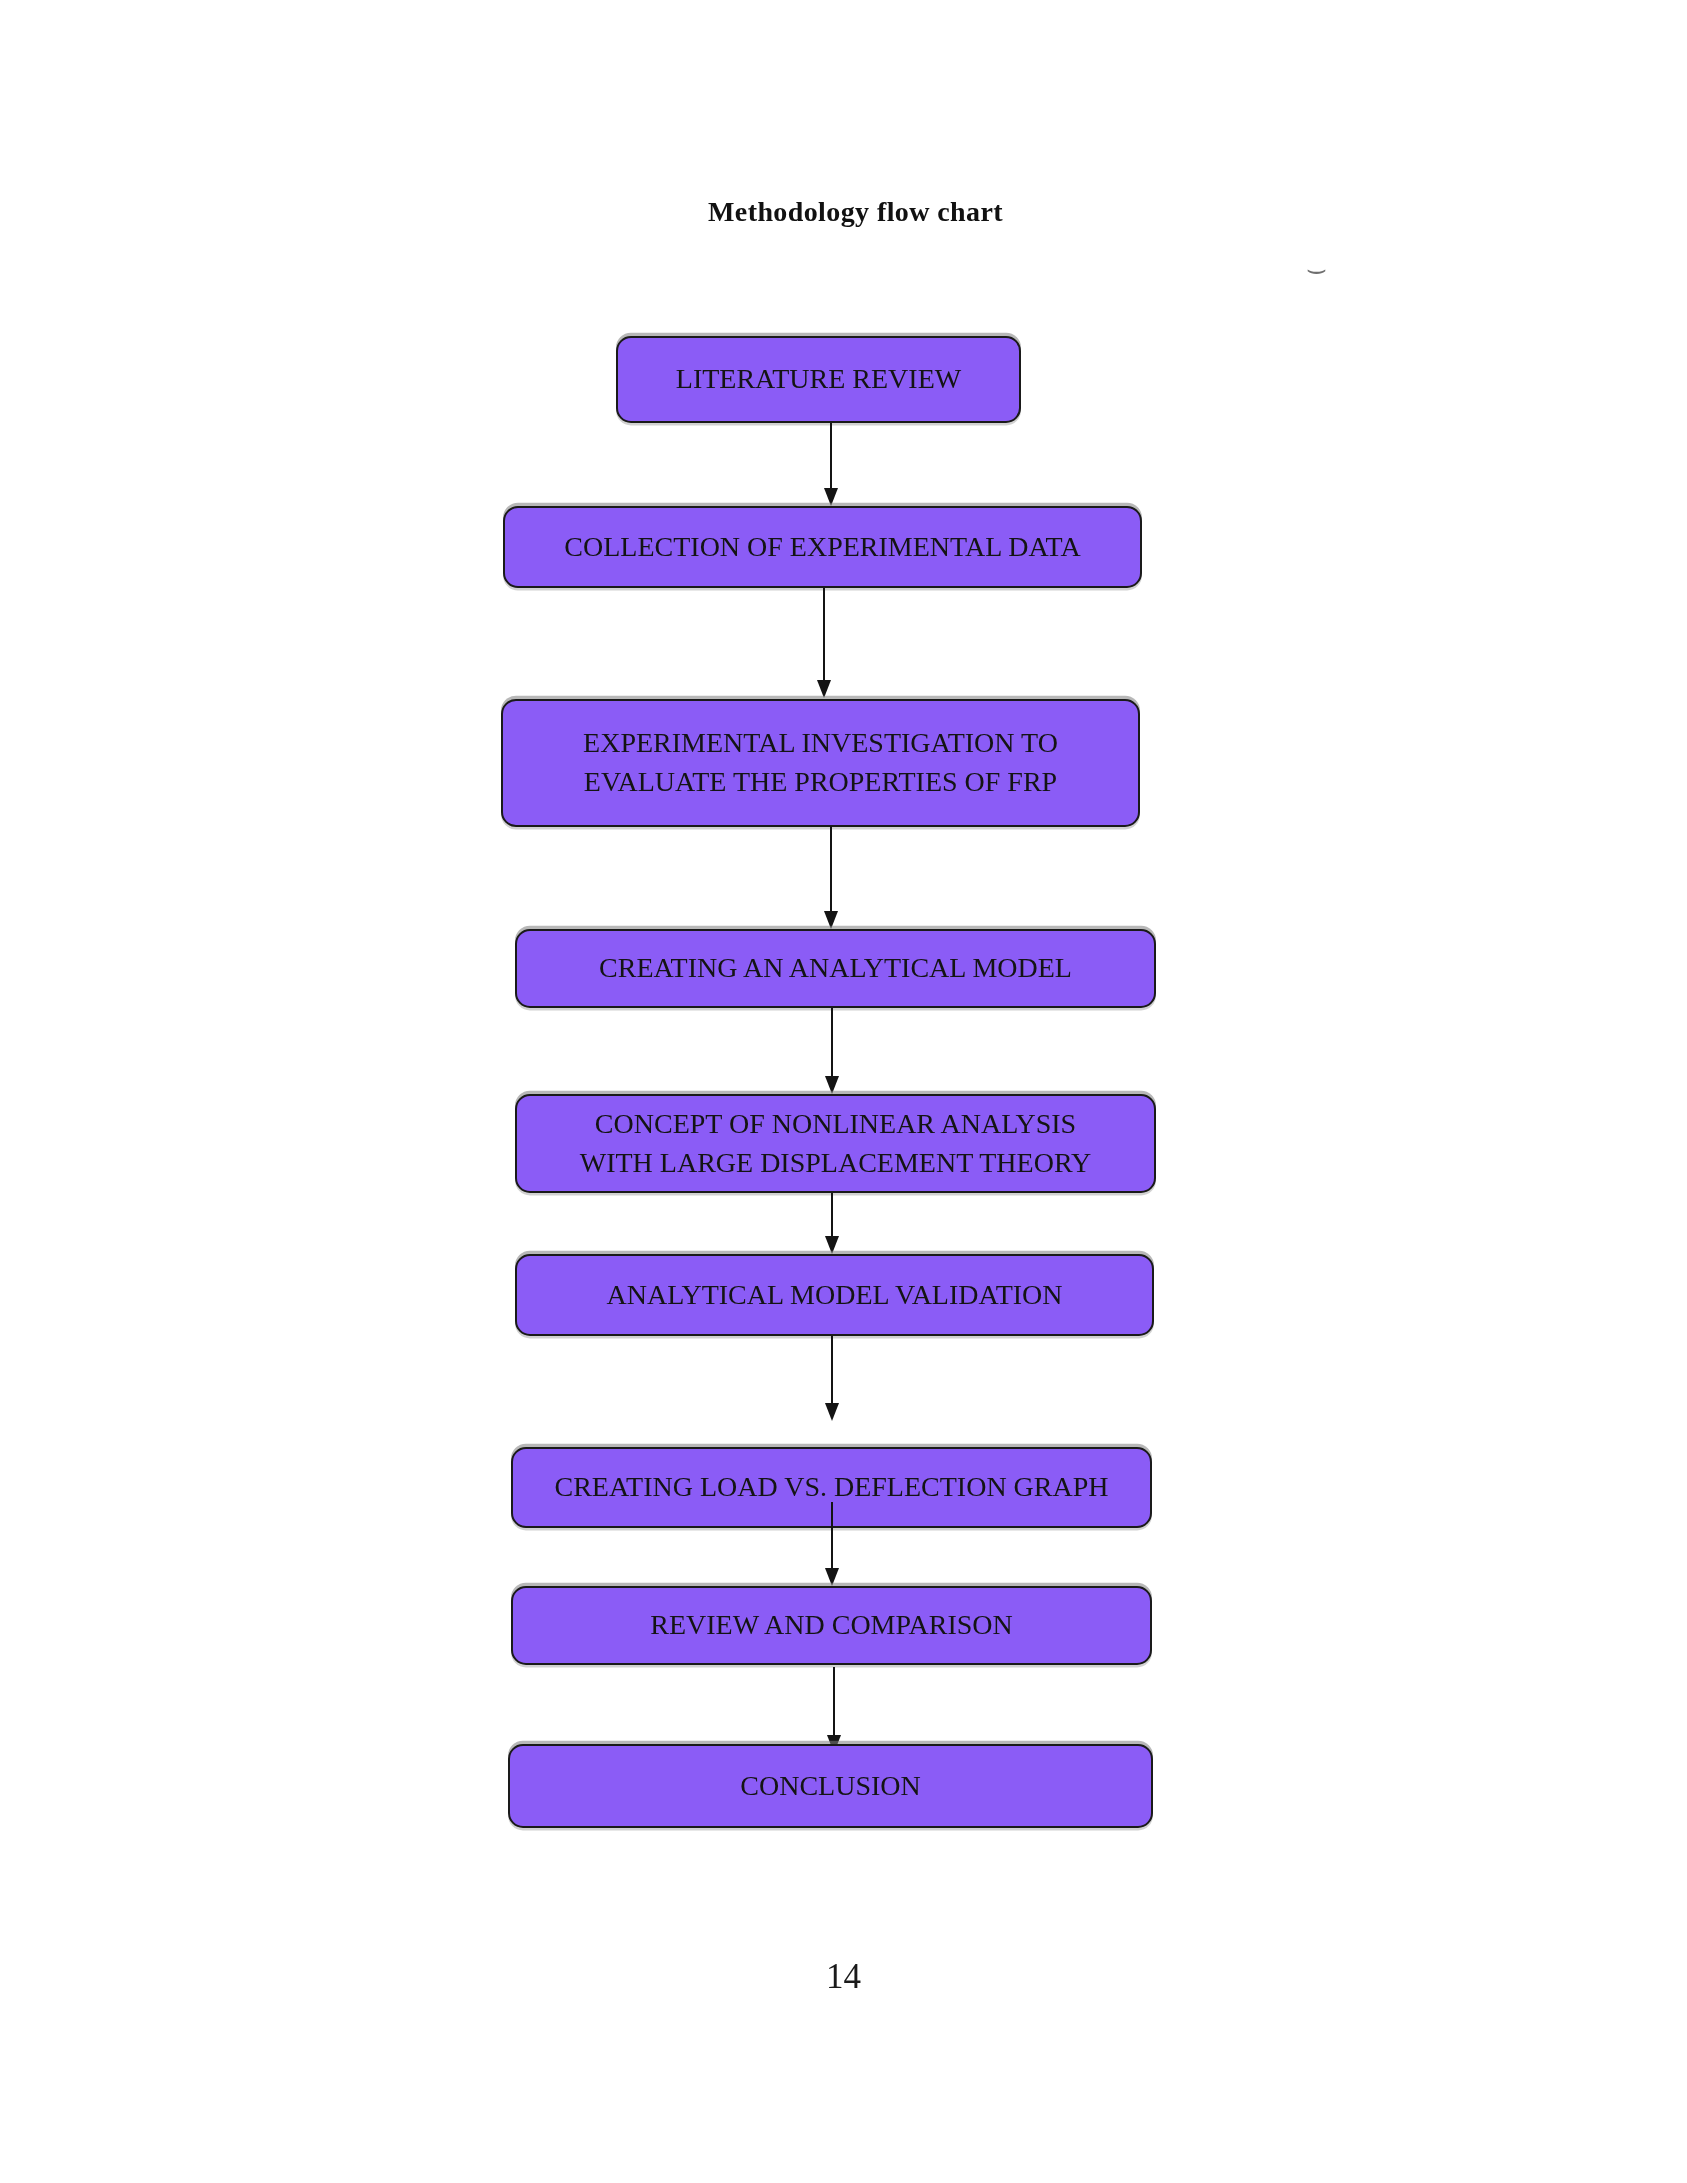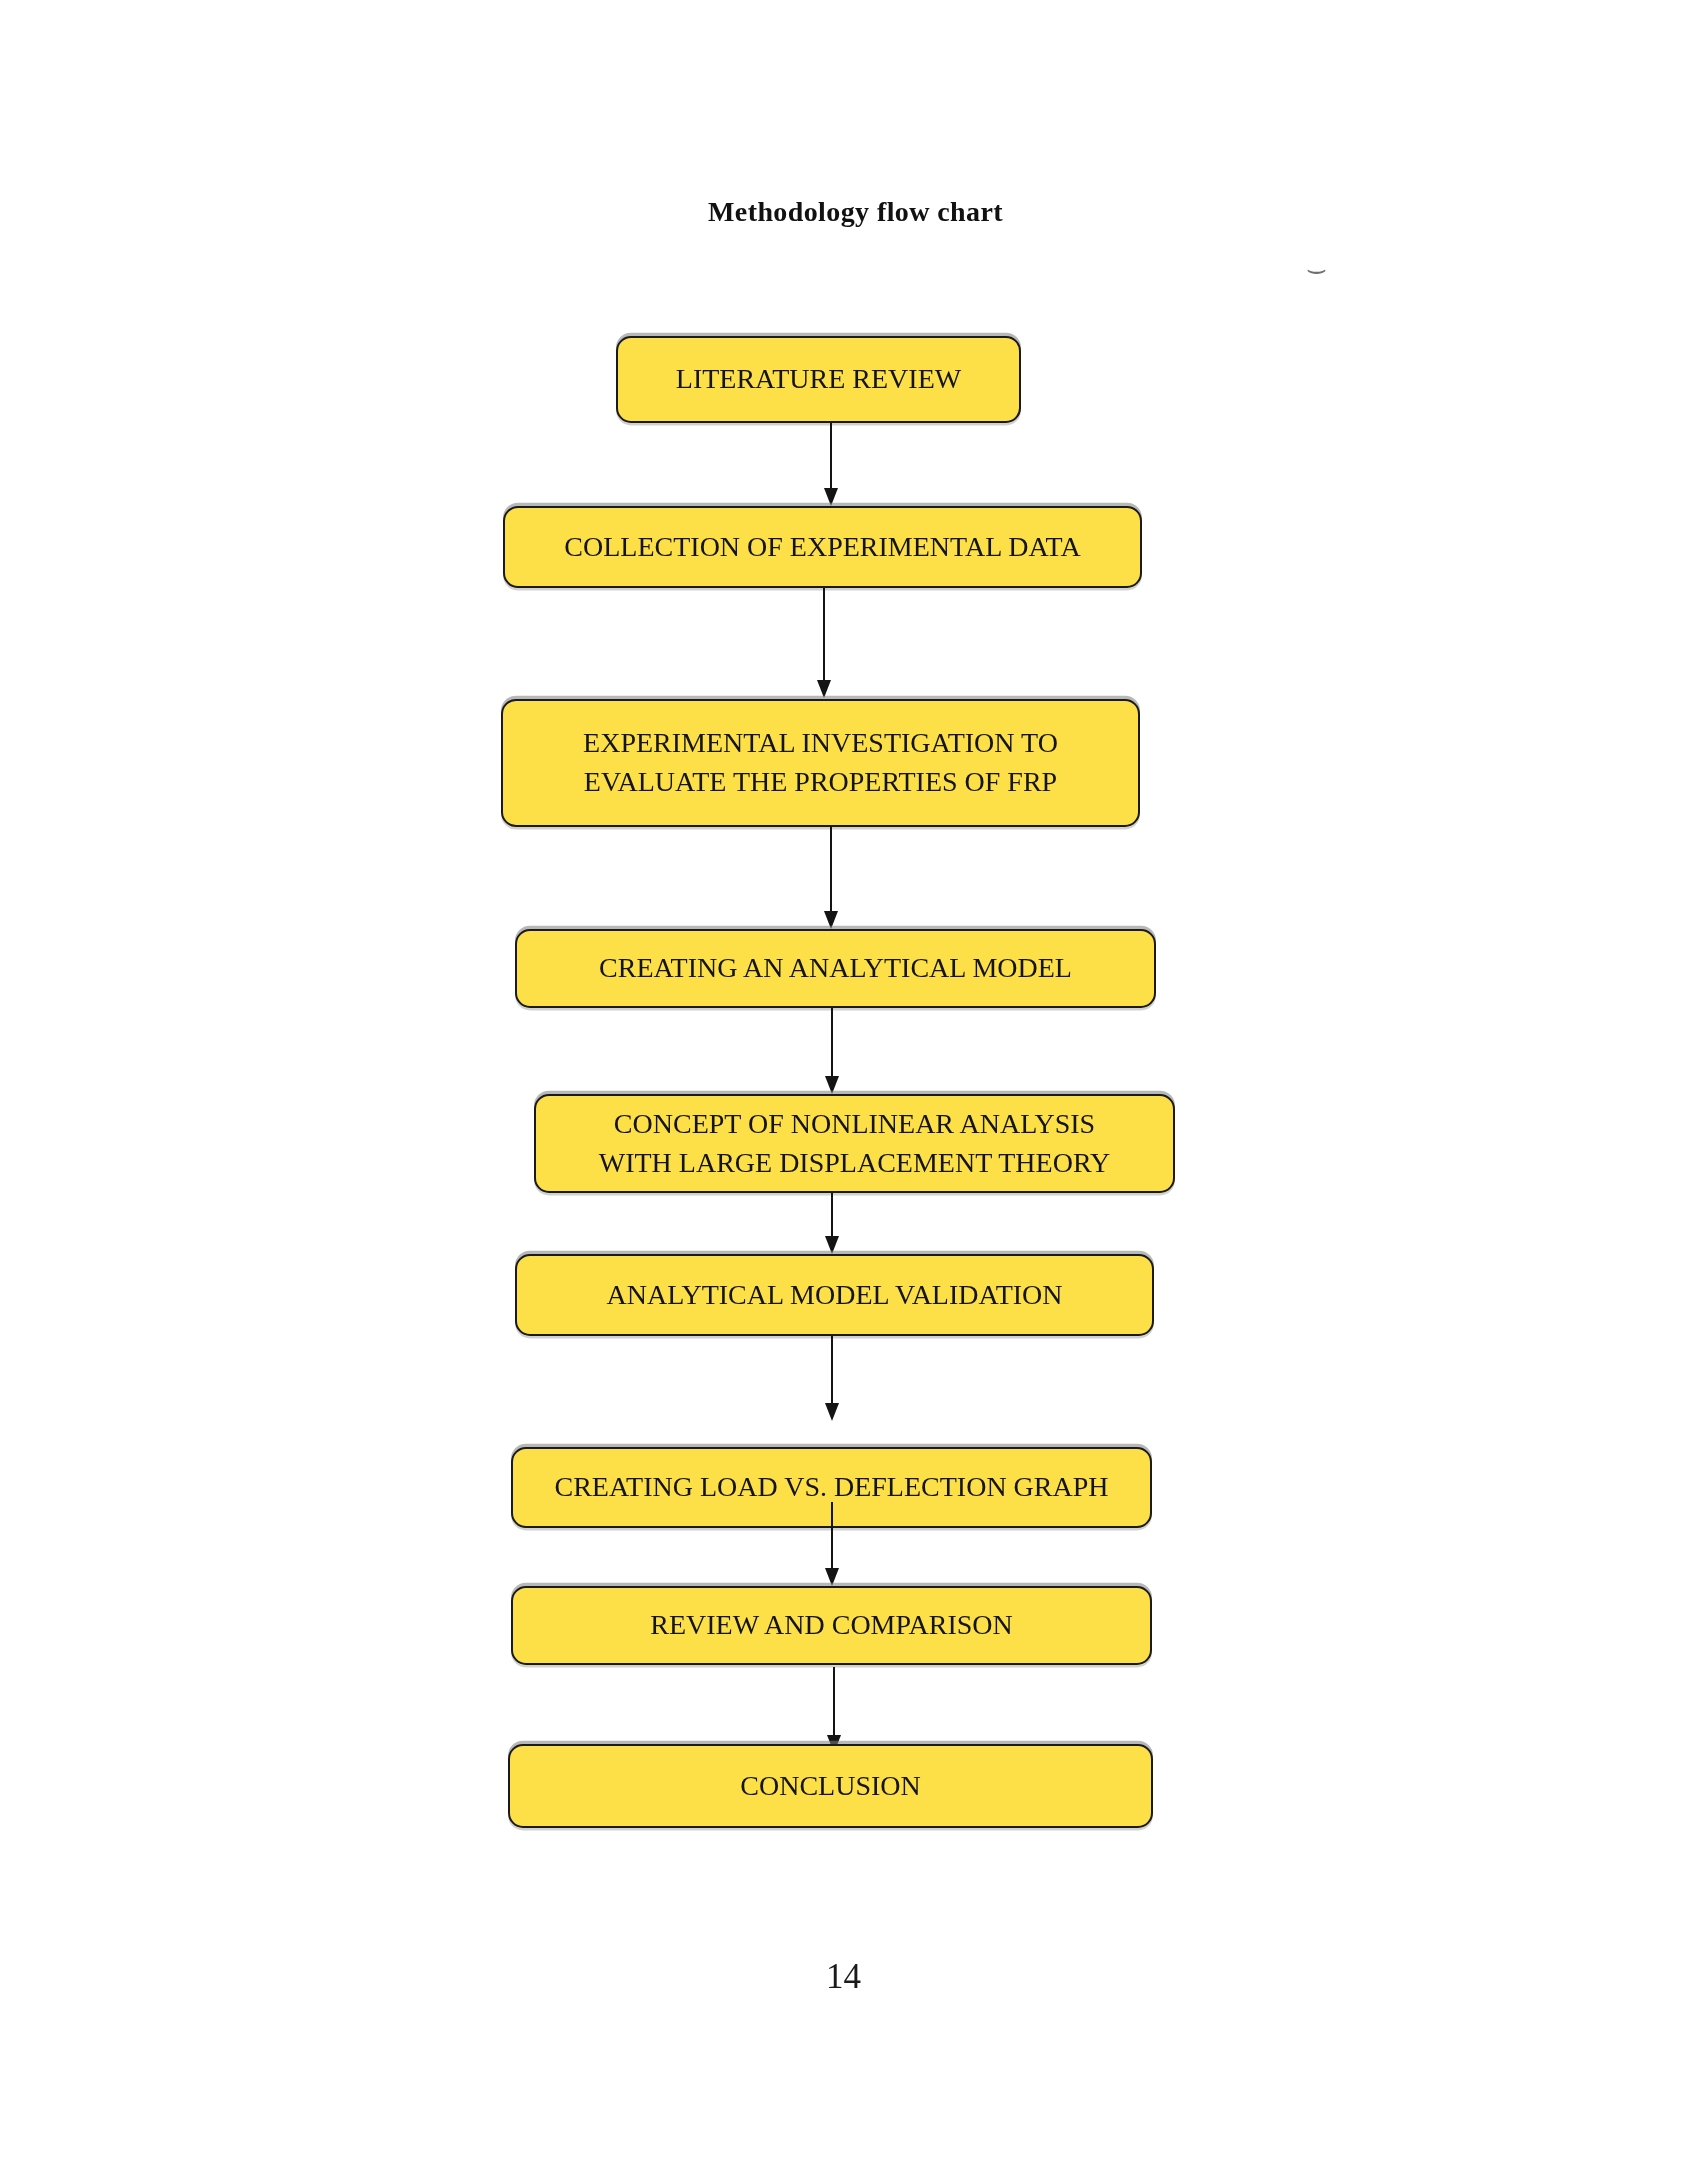--- a/index.html
+++ b/index.html
@@ -35,37 +35,37 @@
     font-family: "DejaVu Sans", sans-serif;
     font-size: 26px;
     color: #6e6e6e;
     transform: scaleX(1.25);
   }
   .box {
     position: absolute;
     box-sizing: border-box;
     border: 2.5px solid #1a1a1a;
     border-radius: 15px;
-    background: #fde047;
+    background: #8b5cf6;
     display: flex;
     align-items: center;
     justify-content: center;
     text-align: center;
     font-size: 28px;
     line-height: 1.38;
     color: #141414;
     white-space: nowrap;
     box-shadow: 0 -3.3px 0 rgba(125,125,125,0.55), 0 2.5px 0 rgba(140,140,140,0.4);
   }
   .box.multiline { white-space: normal; }
   .b1 { left: 616px; top: 336px;  width: 405px; height: 87px; }
   .b2 { left: 503px; top: 506px;  width: 639px; height: 82px; }
   .b3 { left: 501px; top: 699px;  width: 639px; height: 128px; }
   .b4 { left: 515px; top: 929px; width: 641px; height: 79px;  }
-  .b5 { left: 534px; top: 1094px; width: 641px; height: 99px; }
+  .b5 { left: 515px; top: 1094px; width: 641px; height: 99px; }
   .b6 { left: 515px; top: 1254px; width: 639px; height: 82px; }
   .b7 { left: 511px; top: 1447px; width: 641px; height: 81px;  }
   .b8 { left: 511px; top: 1586px; width: 641px; height: 79px;  }
   .b9 { left: 508px; top: 1744px; width: 645px; height: 84px; }
   .b3 .lbl { max-width: 560px; }
   .b5 .lbl { max-width: 544px; }
   .lbl { display: block; }
   .arrow {
     position: absolute;
     width: 20px;

